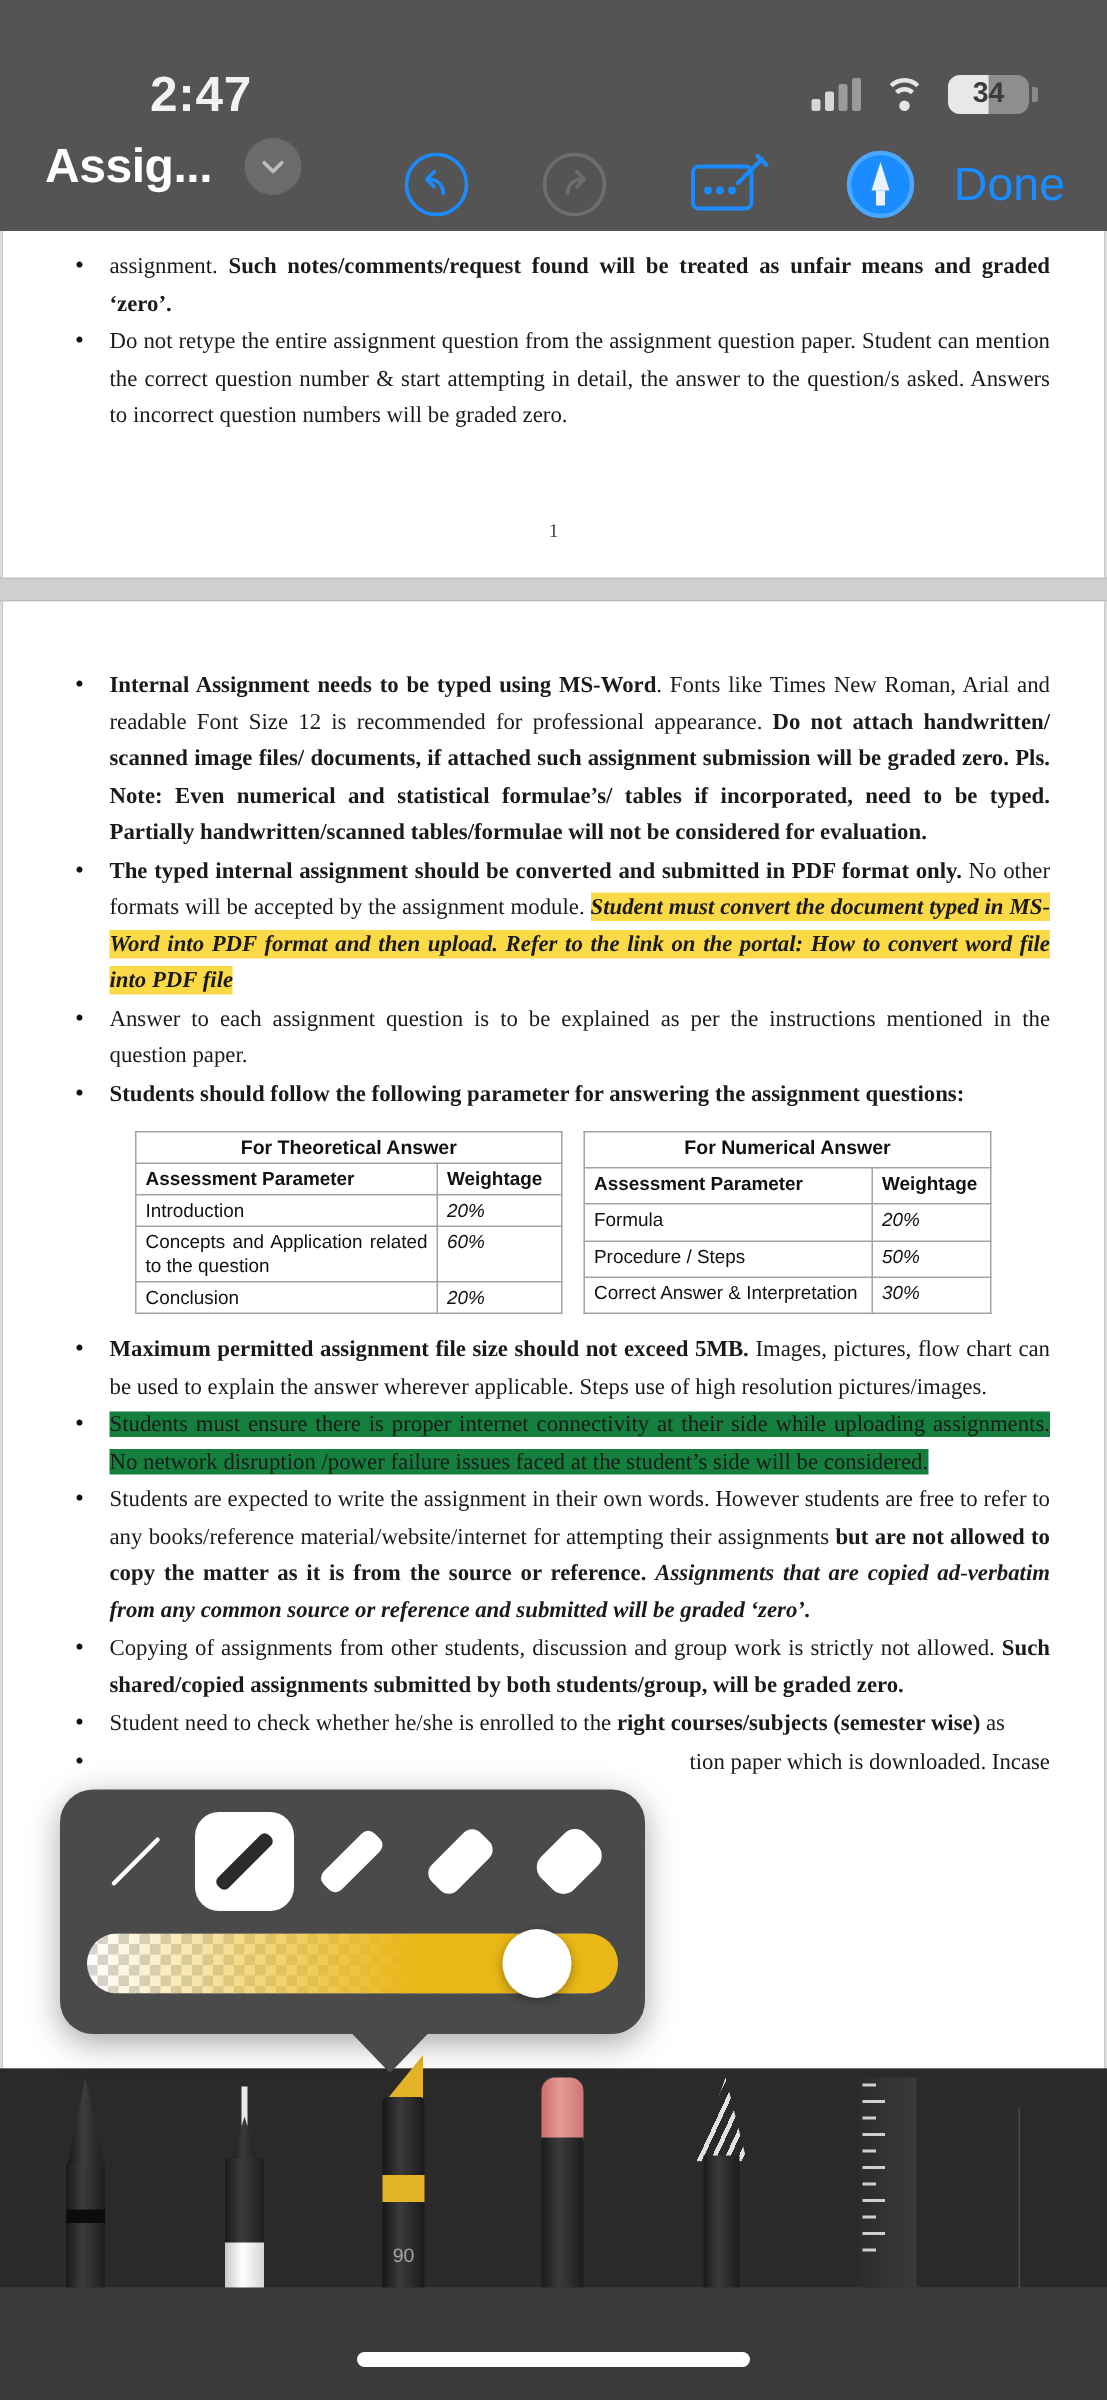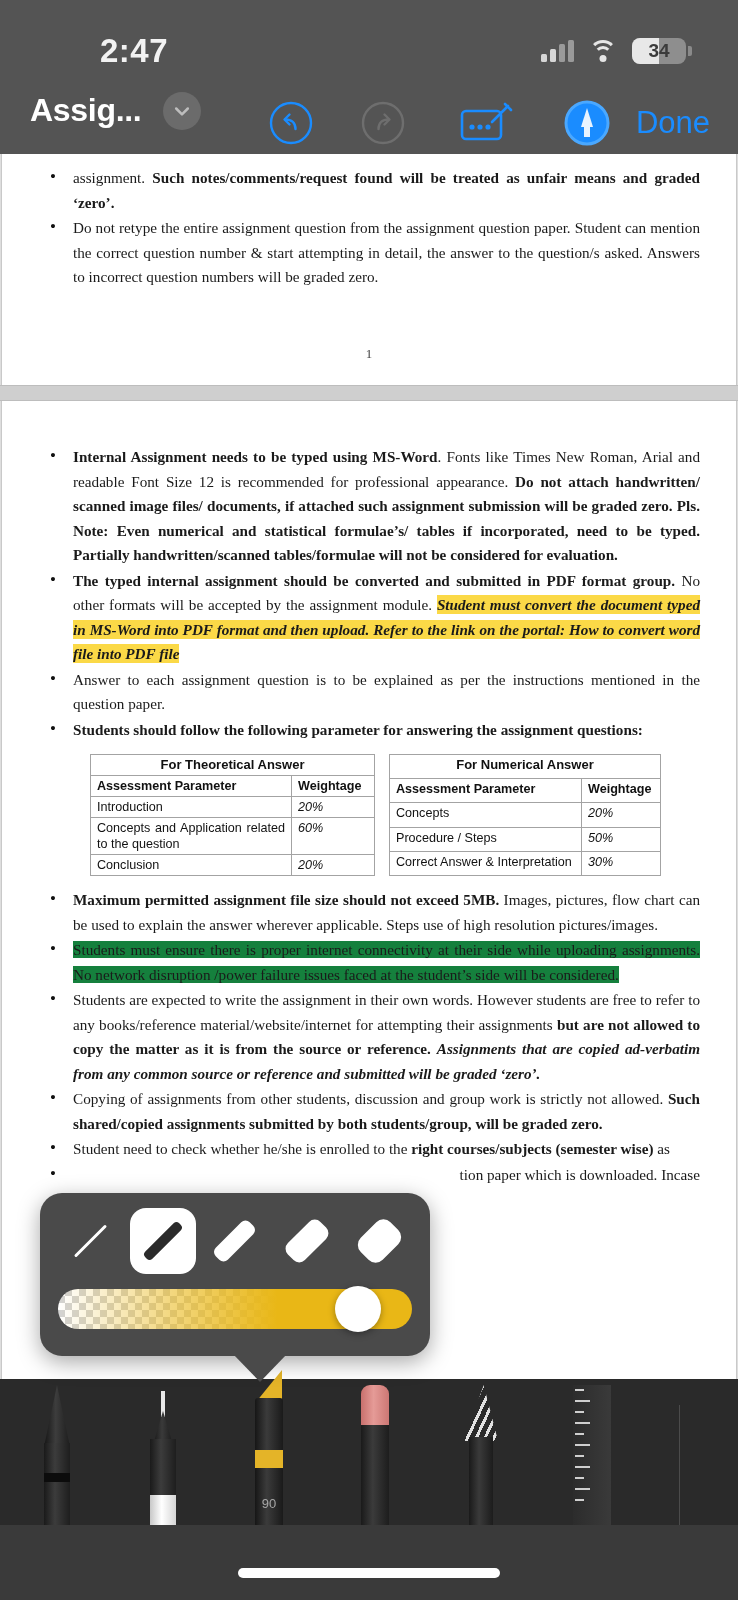--- a/index.html
+++ b/index.html
@@ -6,21 +6,21 @@
   html, body {
     width: 738px; height: 1600px;
     background: #545454;
     font-family: "Liberation Sans", sans-serif;
     overflow: hidden;
   }
   .phone { position: relative; width: 738px; height: 1600px; background: #545454; overflow: hidden; }
 
   
   .statusbar {
-    position: absolute; top: 4px; left: 0; width: 738px; height: 92px;
+    position: absolute; top: 16px; left: 0; width: 738px; height: 92px;
     background: #545454; color: #fff;
   }
   .status-time {
     position: absolute; left: 100px; top: 28px;
     font-size: 33px; font-weight: 700; letter-spacing: .5px;
     color: #f2f2f2;
   }
   .status-right { position: absolute; right: 52px; top: 34px; display: flex; align-items: center; gap: 14px; }
   .cell-bars { display: flex; align-items: flex-end; gap: 3px; height: 22px; }
   .cell-bars i { display: block; width: 6px; background: #d6d6d6; border-radius: 1.5px; }
@@ -300,21 +300,21 @@
 
     <div class="page-gap"></div>
 
     <div class="page p2">
       <div class="doc-txt">
         <ul class="doc-list">
           <li>
             <span class="b">Internal Assignment needs to be typed using MS-Word</span><span>. Fonts like Times New Roman, Arial and readable Font Size 12 is recommended for professional appearance. </span><span class="b">Do not attach handwritten/ scanned image files/ documents, if attached such assignment submission will be graded zero. Pls. Note: Even numerical and statistical formulae’s/ tables if incorporated, need to be typed. Partially handwritten/scanned tables/formulae will not be considered for evaluation.</span>
           </li>
           <li>
-            <span class="b">The typed internal assignment should be converted and submitted in PDF format group.</span><span> No other formats will be accepted by the assignment module. </span><span class="bi hl">Student must convert the document typed in MS-Word into PDF format and then upload. Refer to the link on the portal: How to convert word file into PDF file</span>
+            <span class="b">The typed internal assignment should be converted and submitted in PDF format only.</span><span> No other formats will be accepted by the assignment module. </span><span class="bi hl">Student must convert the document typed in MS-Word into PDF format and then upload. Refer to the link on the portal: How to convert word file into PDF file</span>
           </li>
           <li>
             <span>Answer to each assignment question is to be explained as per the instructions mentioned in the question paper.</span>
           </li>
           <li>
             <span class="b">Students should follow the following parameter for answering the assignment questions:</span>
           </li>
         </ul>
 
         <div class="tbl-wrap">
@@ -345,21 +345,21 @@
           <table class="asmt t2">
             <tbody>
                 <tr>
                   <th class="hdr" colspan="2">For Numerical Answer</th>
                 </tr>
             <tr>
               <td class="ph c1">Assessment Parameter</td>
               <td class="ph c2">Weightage</td>
             </tr>
             <tr>
-              <td>Concepts</td>
+              <td>Formula</td>
               <td class="wt">20%</td>
             </tr>
             <tr>
               <td>Procedure / Steps</td>
               <td class="wt">50%</td>
             </tr>
             <tr>
               <td>Correct Answer &amp; Interpretation</td>
               <td class="wt">30%</td>
             </tr>

